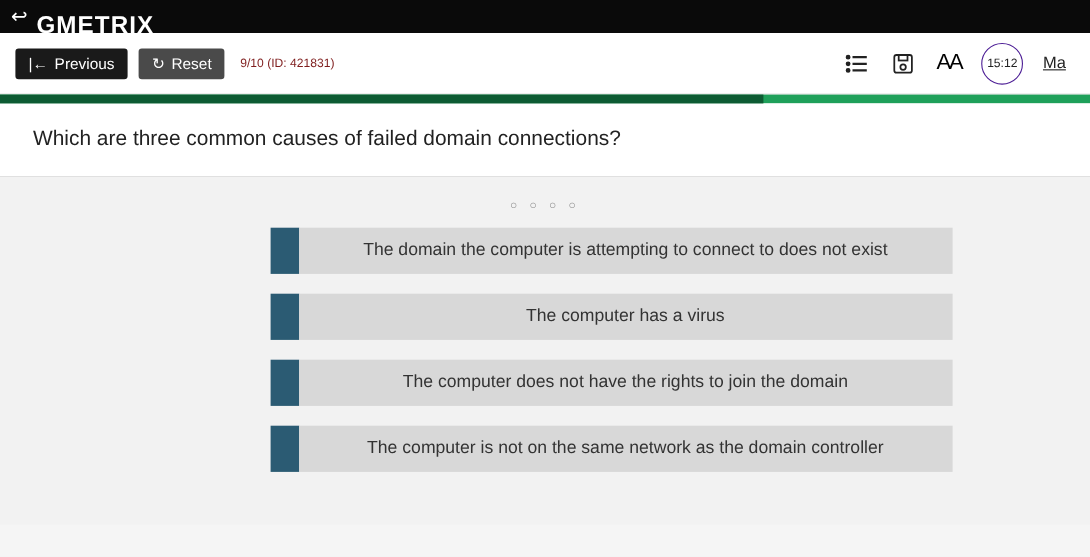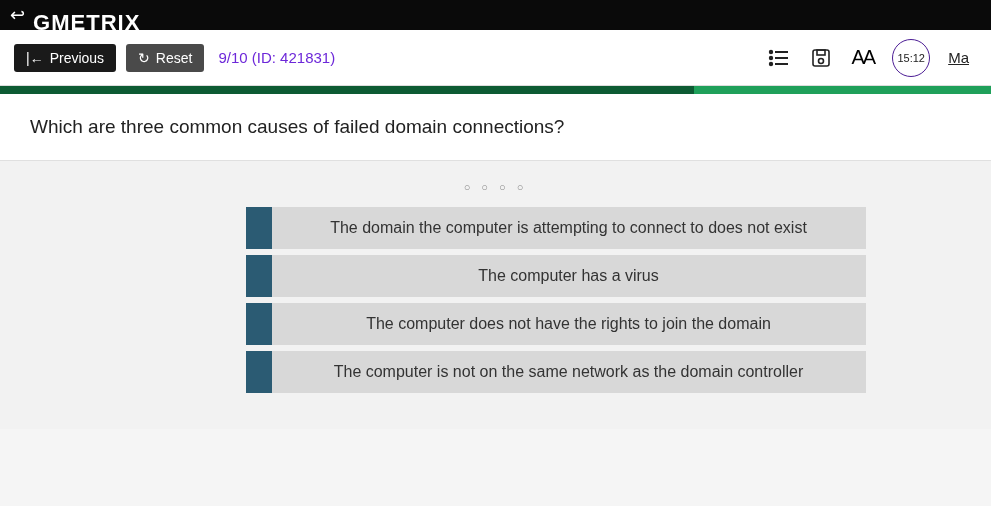--- a/index.html
+++ b/index.html
@@ -51,22 +51,22 @@
   }
   .btn-dark {
     background: #1a1a1a;
     color: #fff;
   }
   .btn-grey {
     background: #4a4a4a;
     color: #fff;
   }
   .progress-label {
-    color: #6d28d9;
-    font-size: 15px;
+    color: #7f1d1d;
+    font-size: 11px;
     margin-left: 4px;
   }
   .toolbar-right {
     margin-left: auto;
     display: flex;
     align-items: center;
     gap: 18px;
     padding-right: 8px;
   }
   .icon-btn {
@@ -123,21 +123,21 @@
   .dots-row {
     text-align: center;
     color: #888;
     font-size: 11px;
     letter-spacing: 4px;
     padding: 6px 0 14px 0;
   }
   .answer-row {
     display: flex;
     align-items: stretch;
-    margin: 0 auto 6px auto;
+    margin: 0 auto 18px auto;
     width: 620px;
     max-width: 92%;
     transform: translateX(60px);
   }
   .answer-handle {
     width: 26px;
     background: #2b5b73;
     flex-shrink: 0;
   }
   .answer-body {

